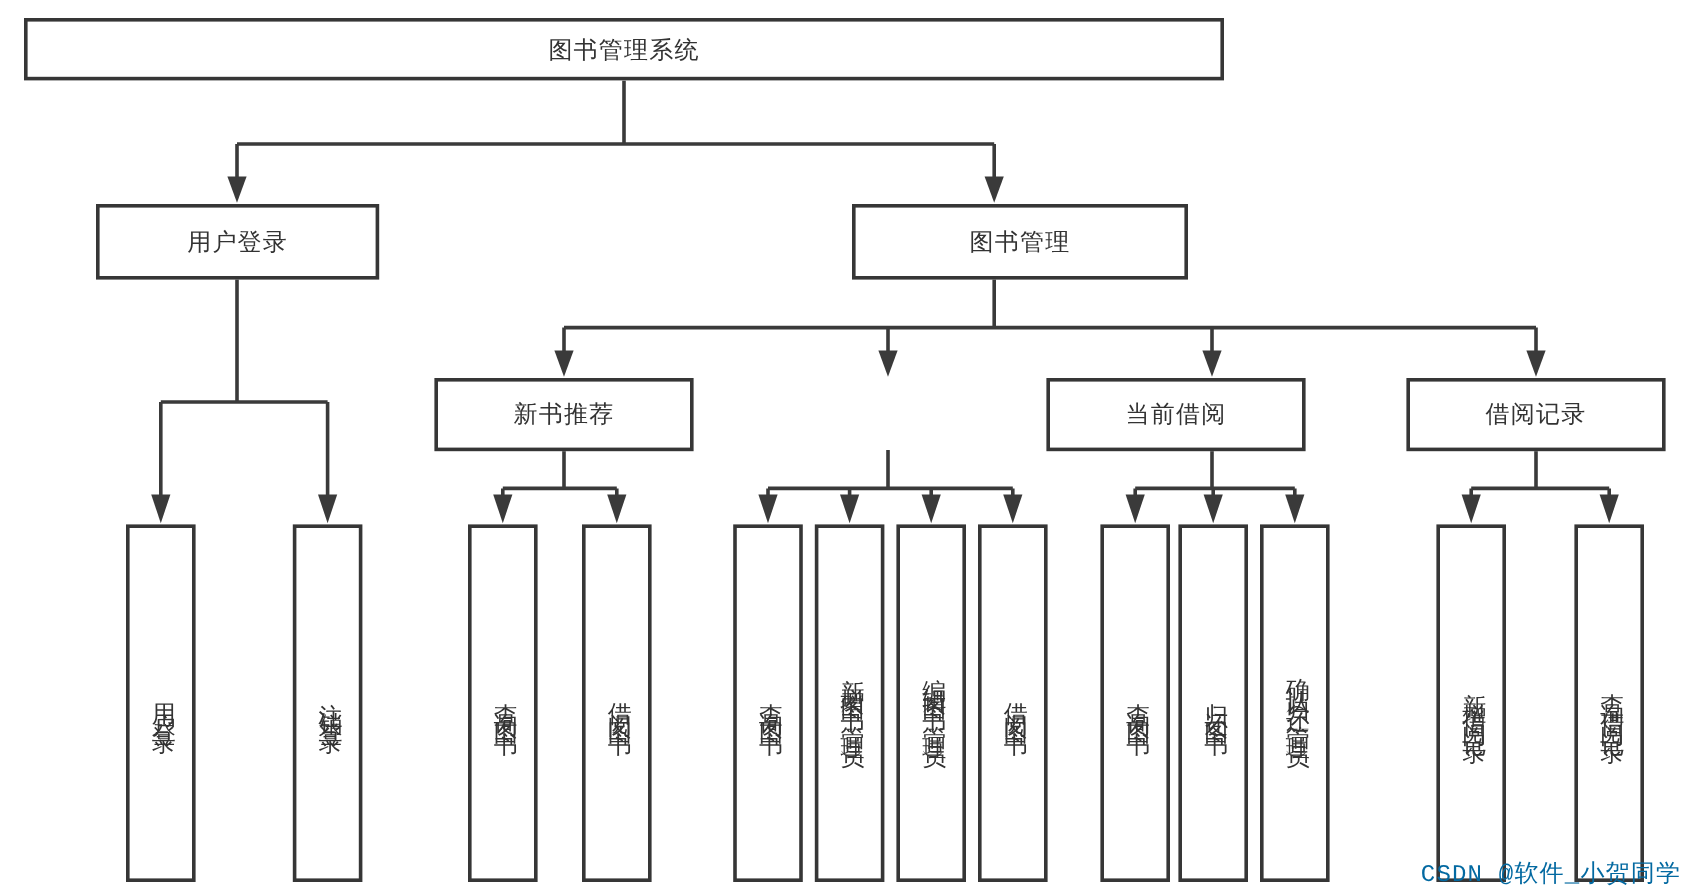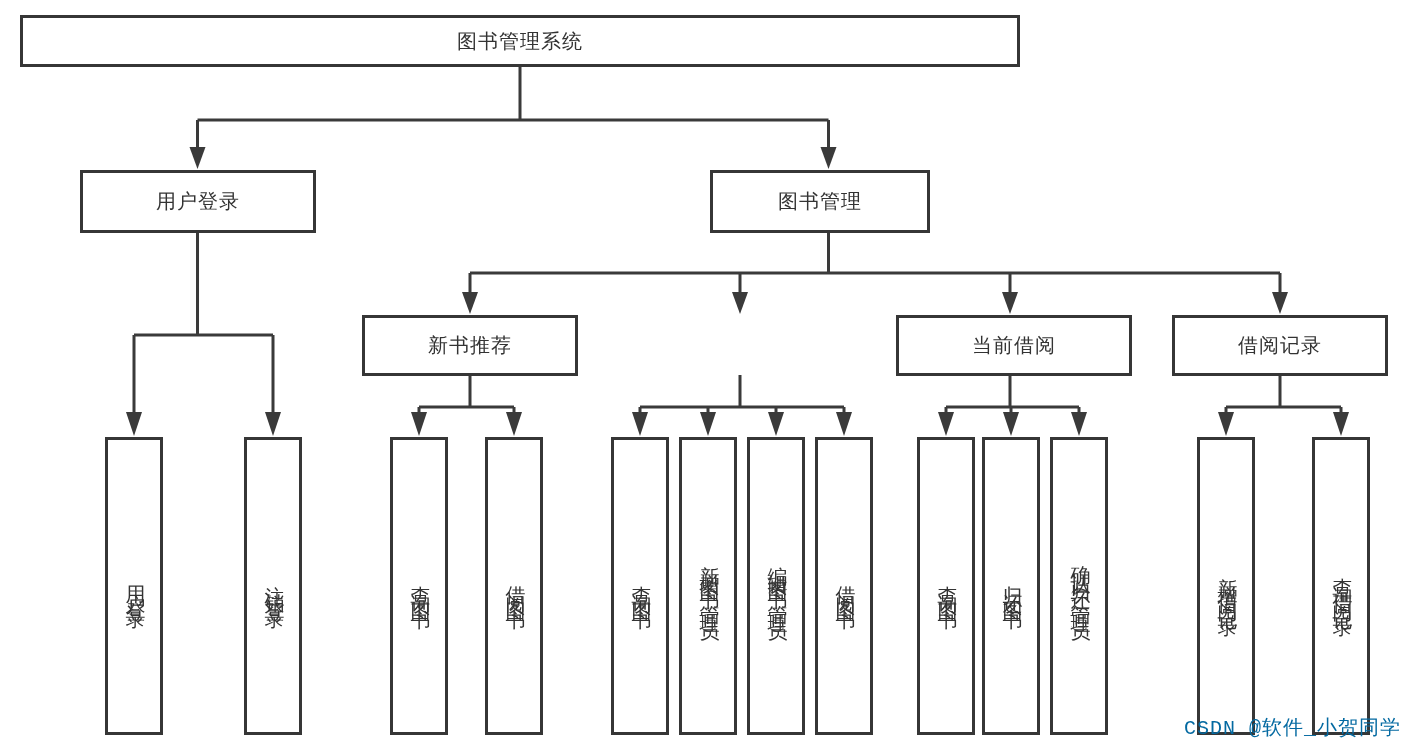--- a/index.html
+++ b/index.html
@@ -114,28 +114,28 @@
     </g>
   </svg>
 
   <div class="hbox" style="left:20px;top:15px;width:1000px;height:52px">
     <span>图书管理系统</span>
   </div>
 
   <div class="hbox" style="left:80px;top:170px;width:236px;height:63px">
     <span>用户登录</span>
   </div>
-  <div class="hbox" style="left:710px;top:170px;width:220px;height:63px">
+  <div class="hbox" style="left:710px;top:170px;width:280px;height:63px">
     <span>图书管理</span>
   </div>
 
   <div class="hbox" style="left:362px;top:315px;width:216px;height:61px">
     <span>新书推荐</span>
   </div>
-  <div class="hbox" style="left:896px;top:315px;width:236px;height:61px">
+  <div class="hbox" style="left:872px;top:315px;width:216px;height:61px">
     <span>当前借阅</span>
   </div>
   <div class="hbox" style="left:1172px;top:315px;width:216px;height:61px">
     <span>借阅记录</span>
   </div>
 
   <div class="vbox" style="left:105px;top:437px;width:58px;height:298px">
     <span>用户登录</span>
   </div>
   <div class="vbox" style="left:244px;top:437px;width:58px;height:298px">

